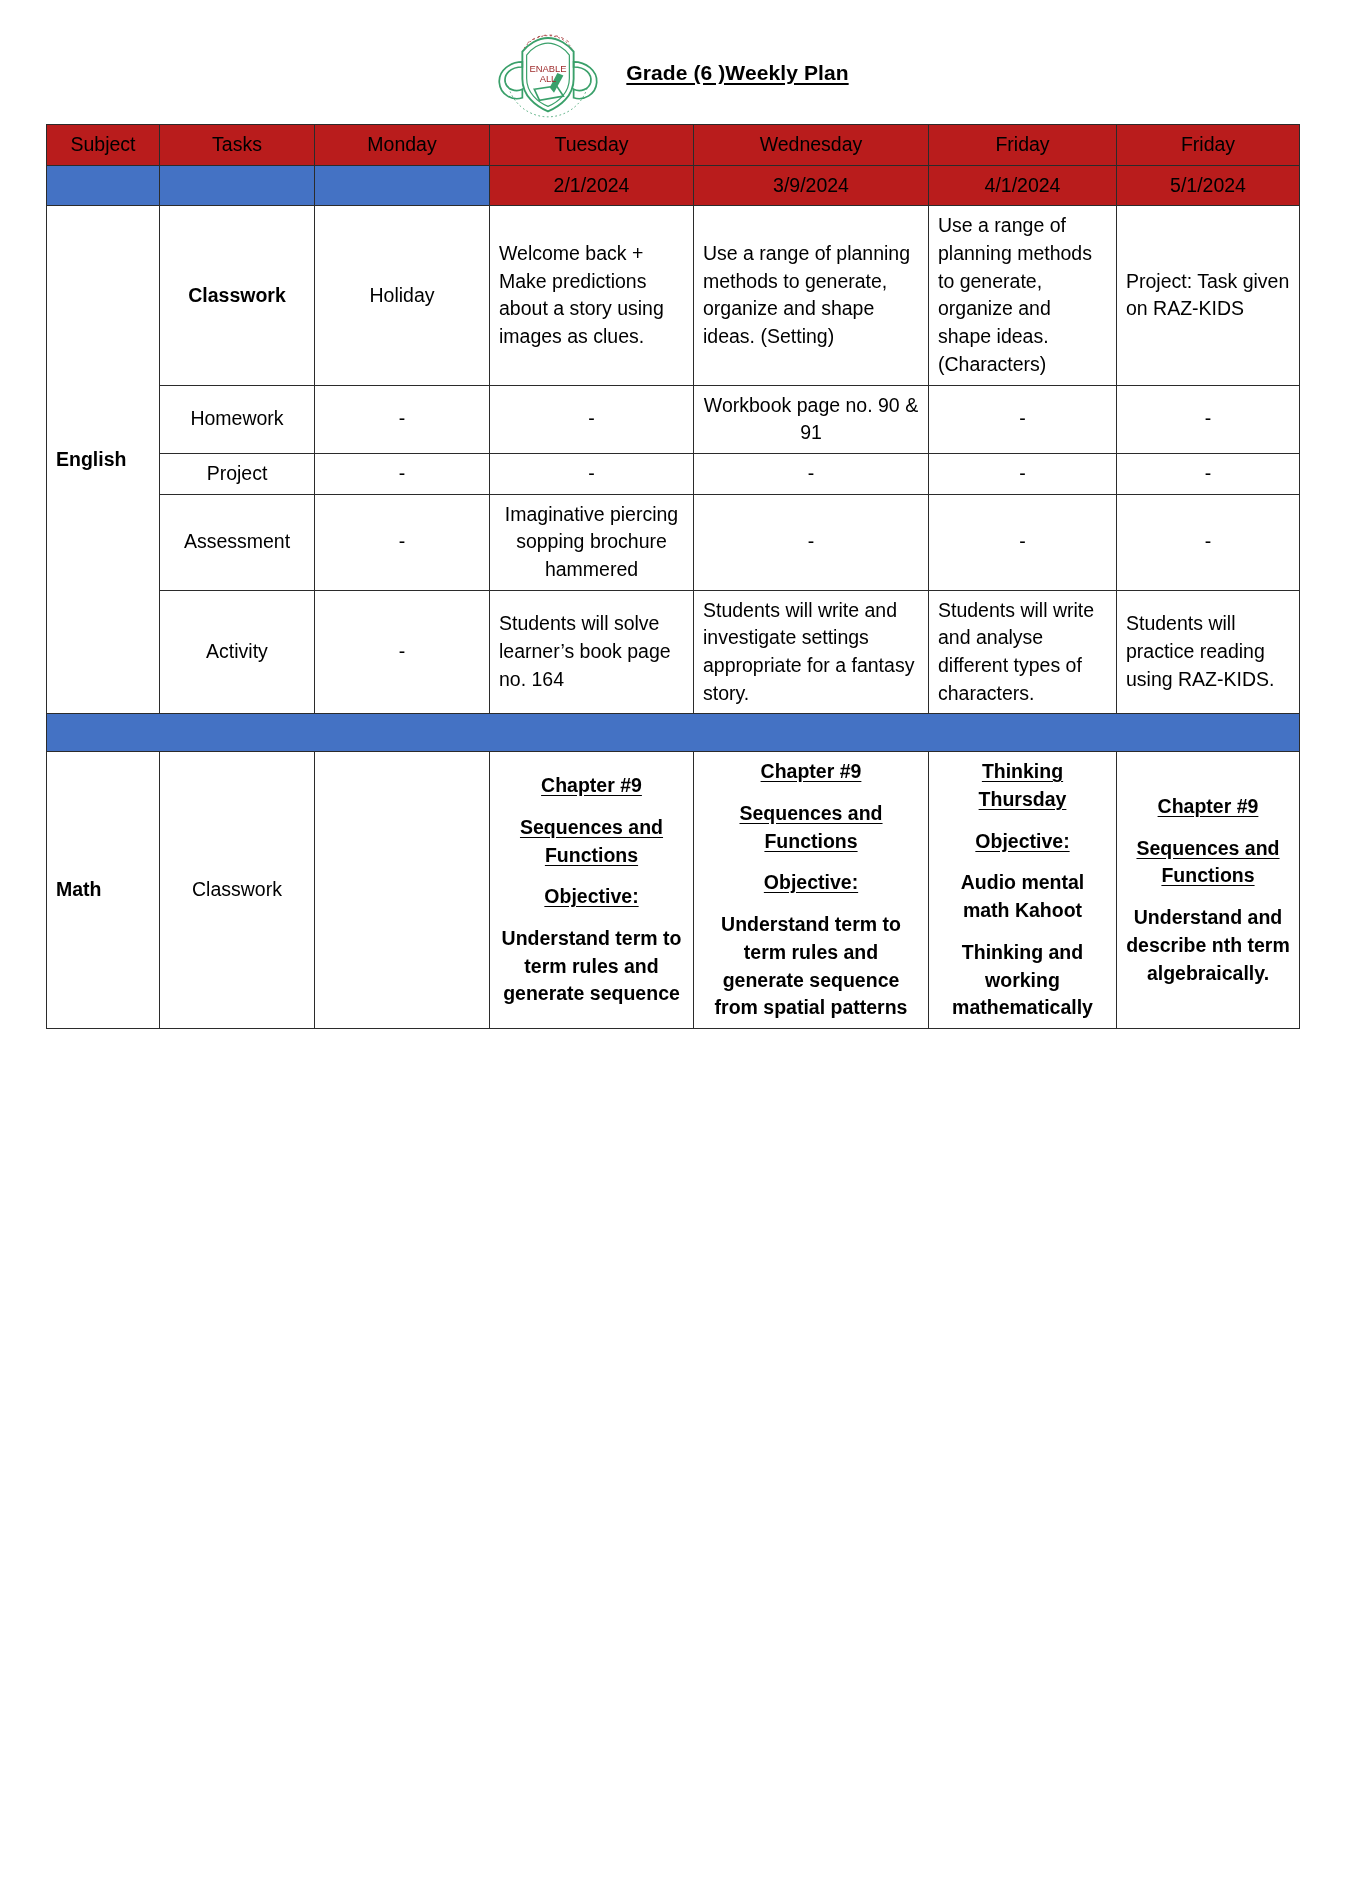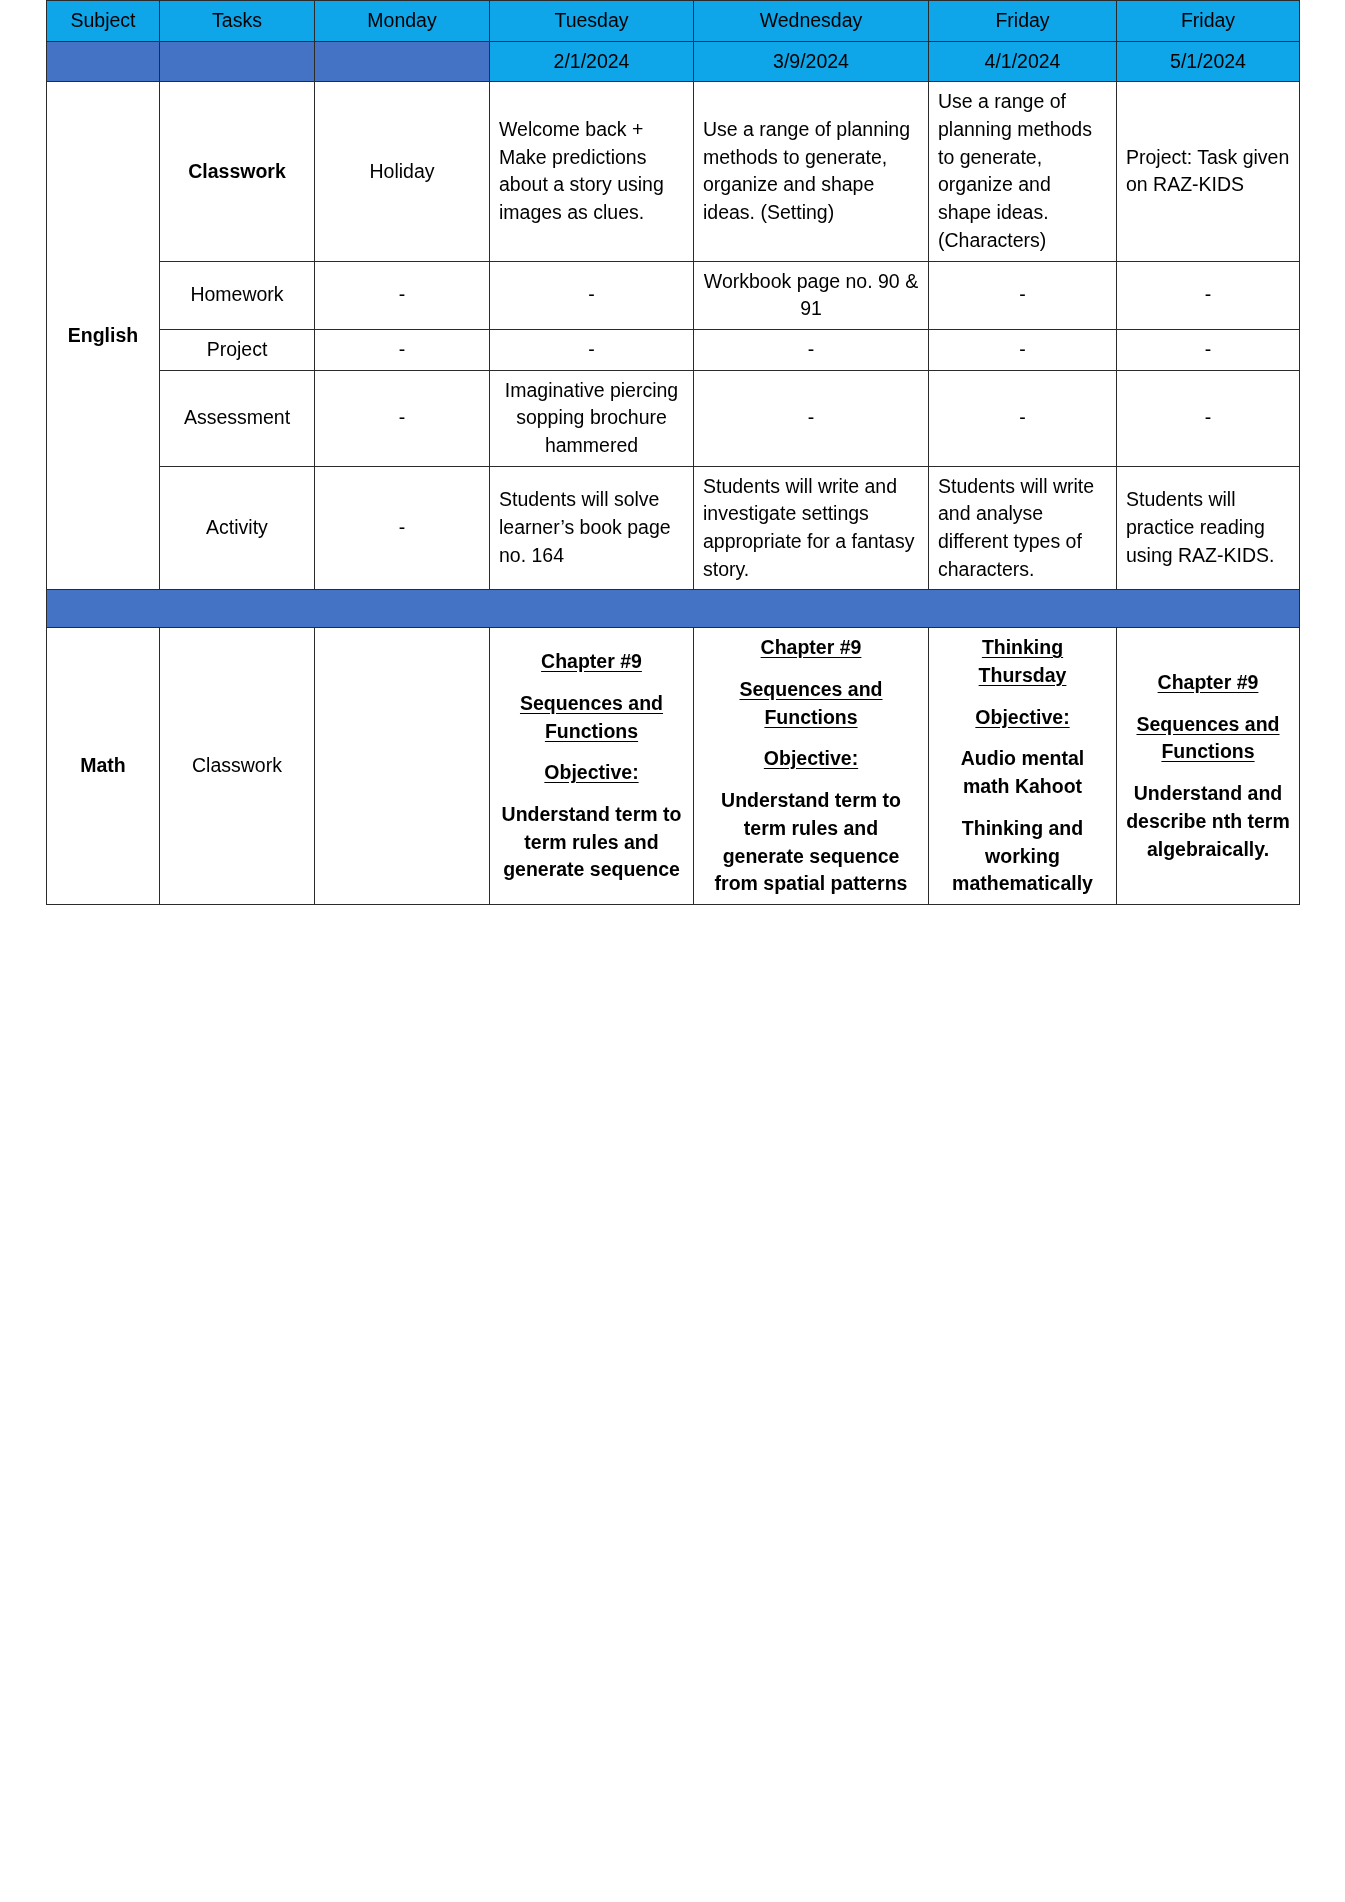--- a/index.html
+++ b/index.html
@@ -68,35 +68,35 @@
   }
   col.c-subject  { width: 113px; }
   col.c-tasks    { width: 155px; }
   col.c-mon      { width: 175px; }
   col.c-tue      { width: 204px; }
   col.c-wed      { width: 235px; }
   col.c-thu      { width: 188px; }
   col.c-fri      { width: 183px; }
 
   .hdr {
-    background: #0ea5e9;
+    background: #b91c1c;
     text-align: center;
     font-weight: normal;
     font-size: 20px;
     height: 36px;
     padding: 3px 6px;
   }
   .hdr.date {
     height: 34px;
   }
   .hdr.blank { background: #4472C4; }
   .band-outer td { border: 1px solid #2b2b2b; background: #4472C4; }
 
   .subject-cell {
-    text-align: center;
+    text-align: left;
     font-weight: bold;
     font-size: 20px;
     vertical-align: top;
     padding-top: 16px;
   }
   .task-cell {
     text-align: center;
     vertical-align: top;
     padding-top: 16px;
   }
@@ -120,20 +120,41 @@
   }
   .math-cell .u { text-decoration: underline; text-underline-offset: 3px; display:block; }
   .math-cell .sp { display:block; height: 14px; }
   .math-cell .p { display:block; }
 </style>
 </head>
 <body>
 
 <div class="page">
 
+  <div class="header">
+    <svg class="logo" viewBox="0 0 120 110" aria-hidden="true">
+
+      <path d="M60 14 C72 14 84 22 90 30 L90 62 C90 82 74 94 60 100 C46 94 30 82 30 62 L30 30 C36 22 48 14 60 14 Z" fill="none" stroke="#3aa06a" stroke-width="2.2"></path>
+      <path d="M60 20 C70 20 80 27 85 34 L85 61 C85 78 72 89 60 94 C48 89 35 78 35 61 L35 34 C40 27 50 20 60 20 Z" fill="none" stroke="#3aa06a" stroke-width="1.4"></path>
+
+      <path d="M30 48 C16 48 8 56 10 66 C12 74 22 78 30 74 L30 84 C18 88 4 80 3 66 C2 52 16 42 30 42 Z" fill="none" stroke="#3aa06a" stroke-width="2"></path>
+      <path d="M90 48 C104 48 112 56 110 66 C108 74 98 78 90 74 L90 84 C102 88 116 80 117 66 C118 52 104 42 90 42 Z" fill="none" stroke="#3aa06a" stroke-width="2"></path>
+
+      <path d="M44 74 L70 70 L78 82 L50 87 Z" fill="none" stroke="#3aa06a" stroke-width="2"></path>
+      <path d="M62 72 L71 55 L78 58 L67 78 Z" fill="#3aa06a"></path>
+
+      <path d="M32 26 A34 34 0 0 1 88 26" fill="none" stroke="#9e2a2b" stroke-width="1" stroke-dasharray="2 3"></path>
+      <path d="M36 20 A38 38 0 0 1 86 20" fill="none" stroke="#9e2a2b" stroke-width="1" stroke-dasharray="3 4"></path>
+
+      <path d="M14 72 A48 48 0 0 0 106 72" fill="none" stroke="#3aa06a" stroke-width="1" stroke-dasharray="2 3"></path>
+      <text x="60" y="54" text-anchor="middle" font-family="Liberation Sans, sans-serif" font-size="11" fill="#9e2a2b">ENABLE</text>
+      <text x="60" y="66" text-anchor="middle" font-family="Liberation Sans, sans-serif" font-size="11" fill="#9e2a2b">ALL</text>
+    </svg>
+    <div class="doc-title">Grade (6 )Weekly Plan</div>
+  </div>
 
 
   <div class="plan-wrap">
   <table class="plan">
     <colgroup>
       <col class="c-subject">
           <col class="c-tasks">
           <col class="c-mon">
       <col class="c-tue">
           <col class="c-wed">

